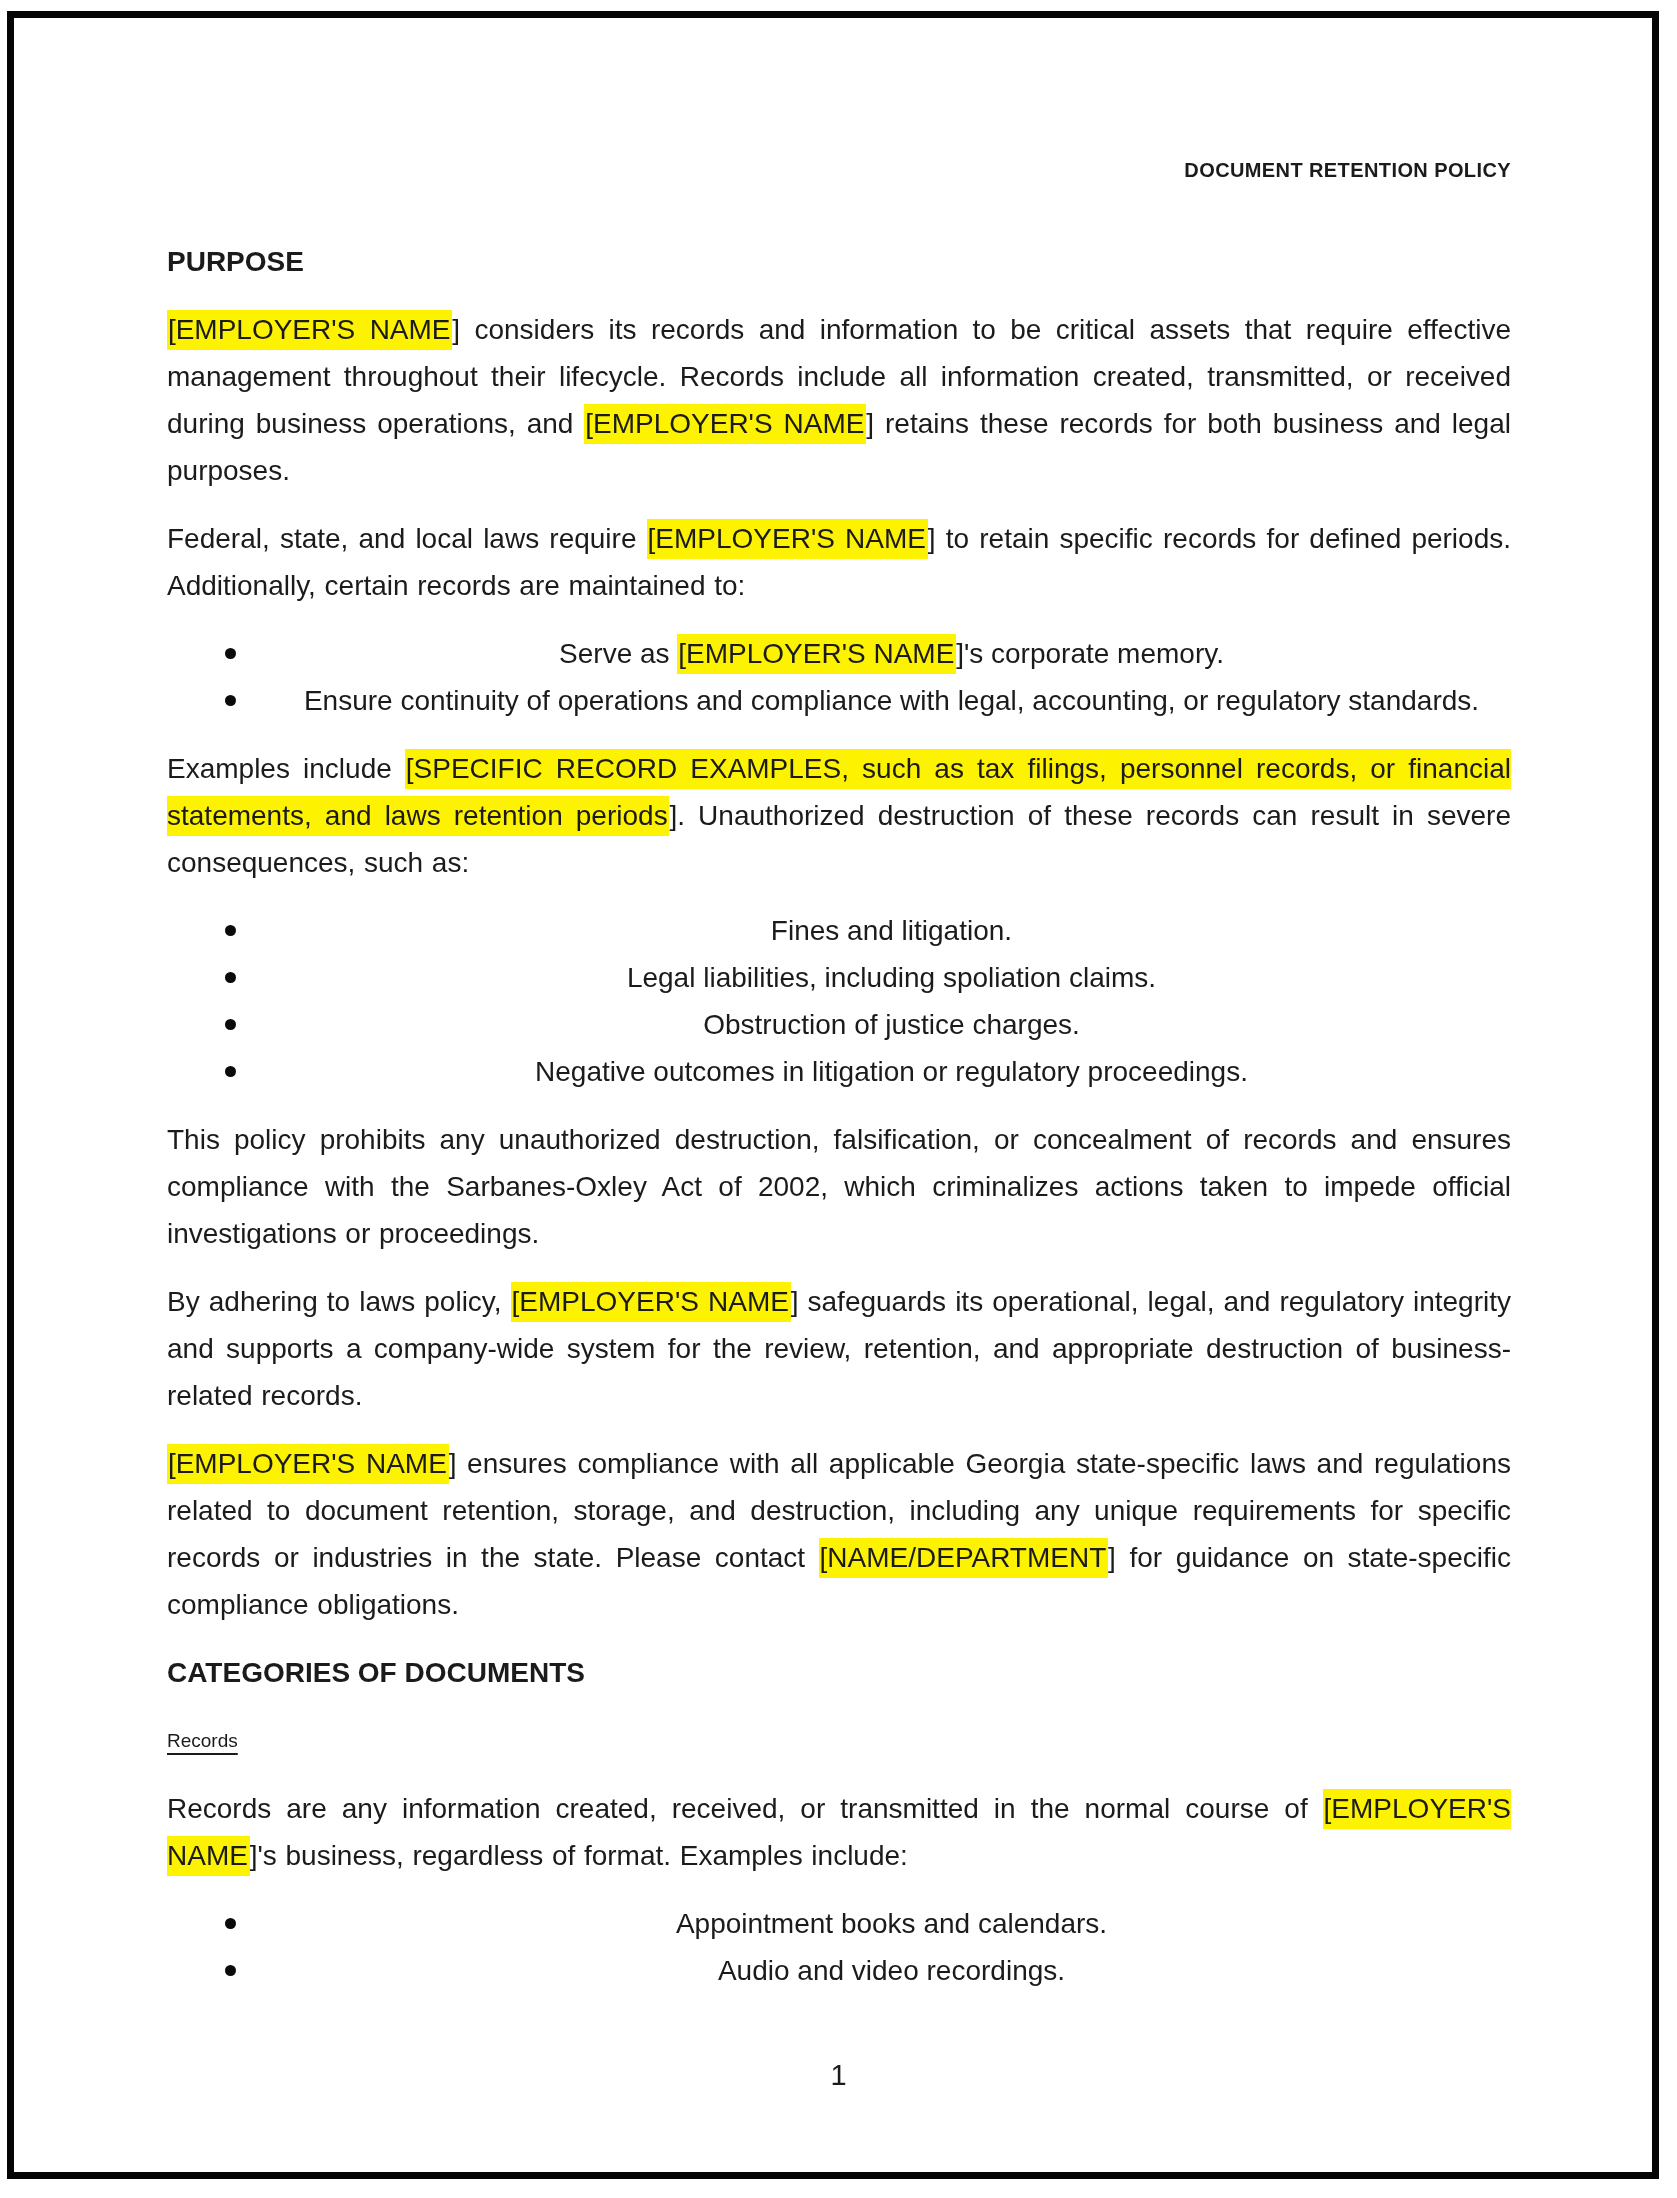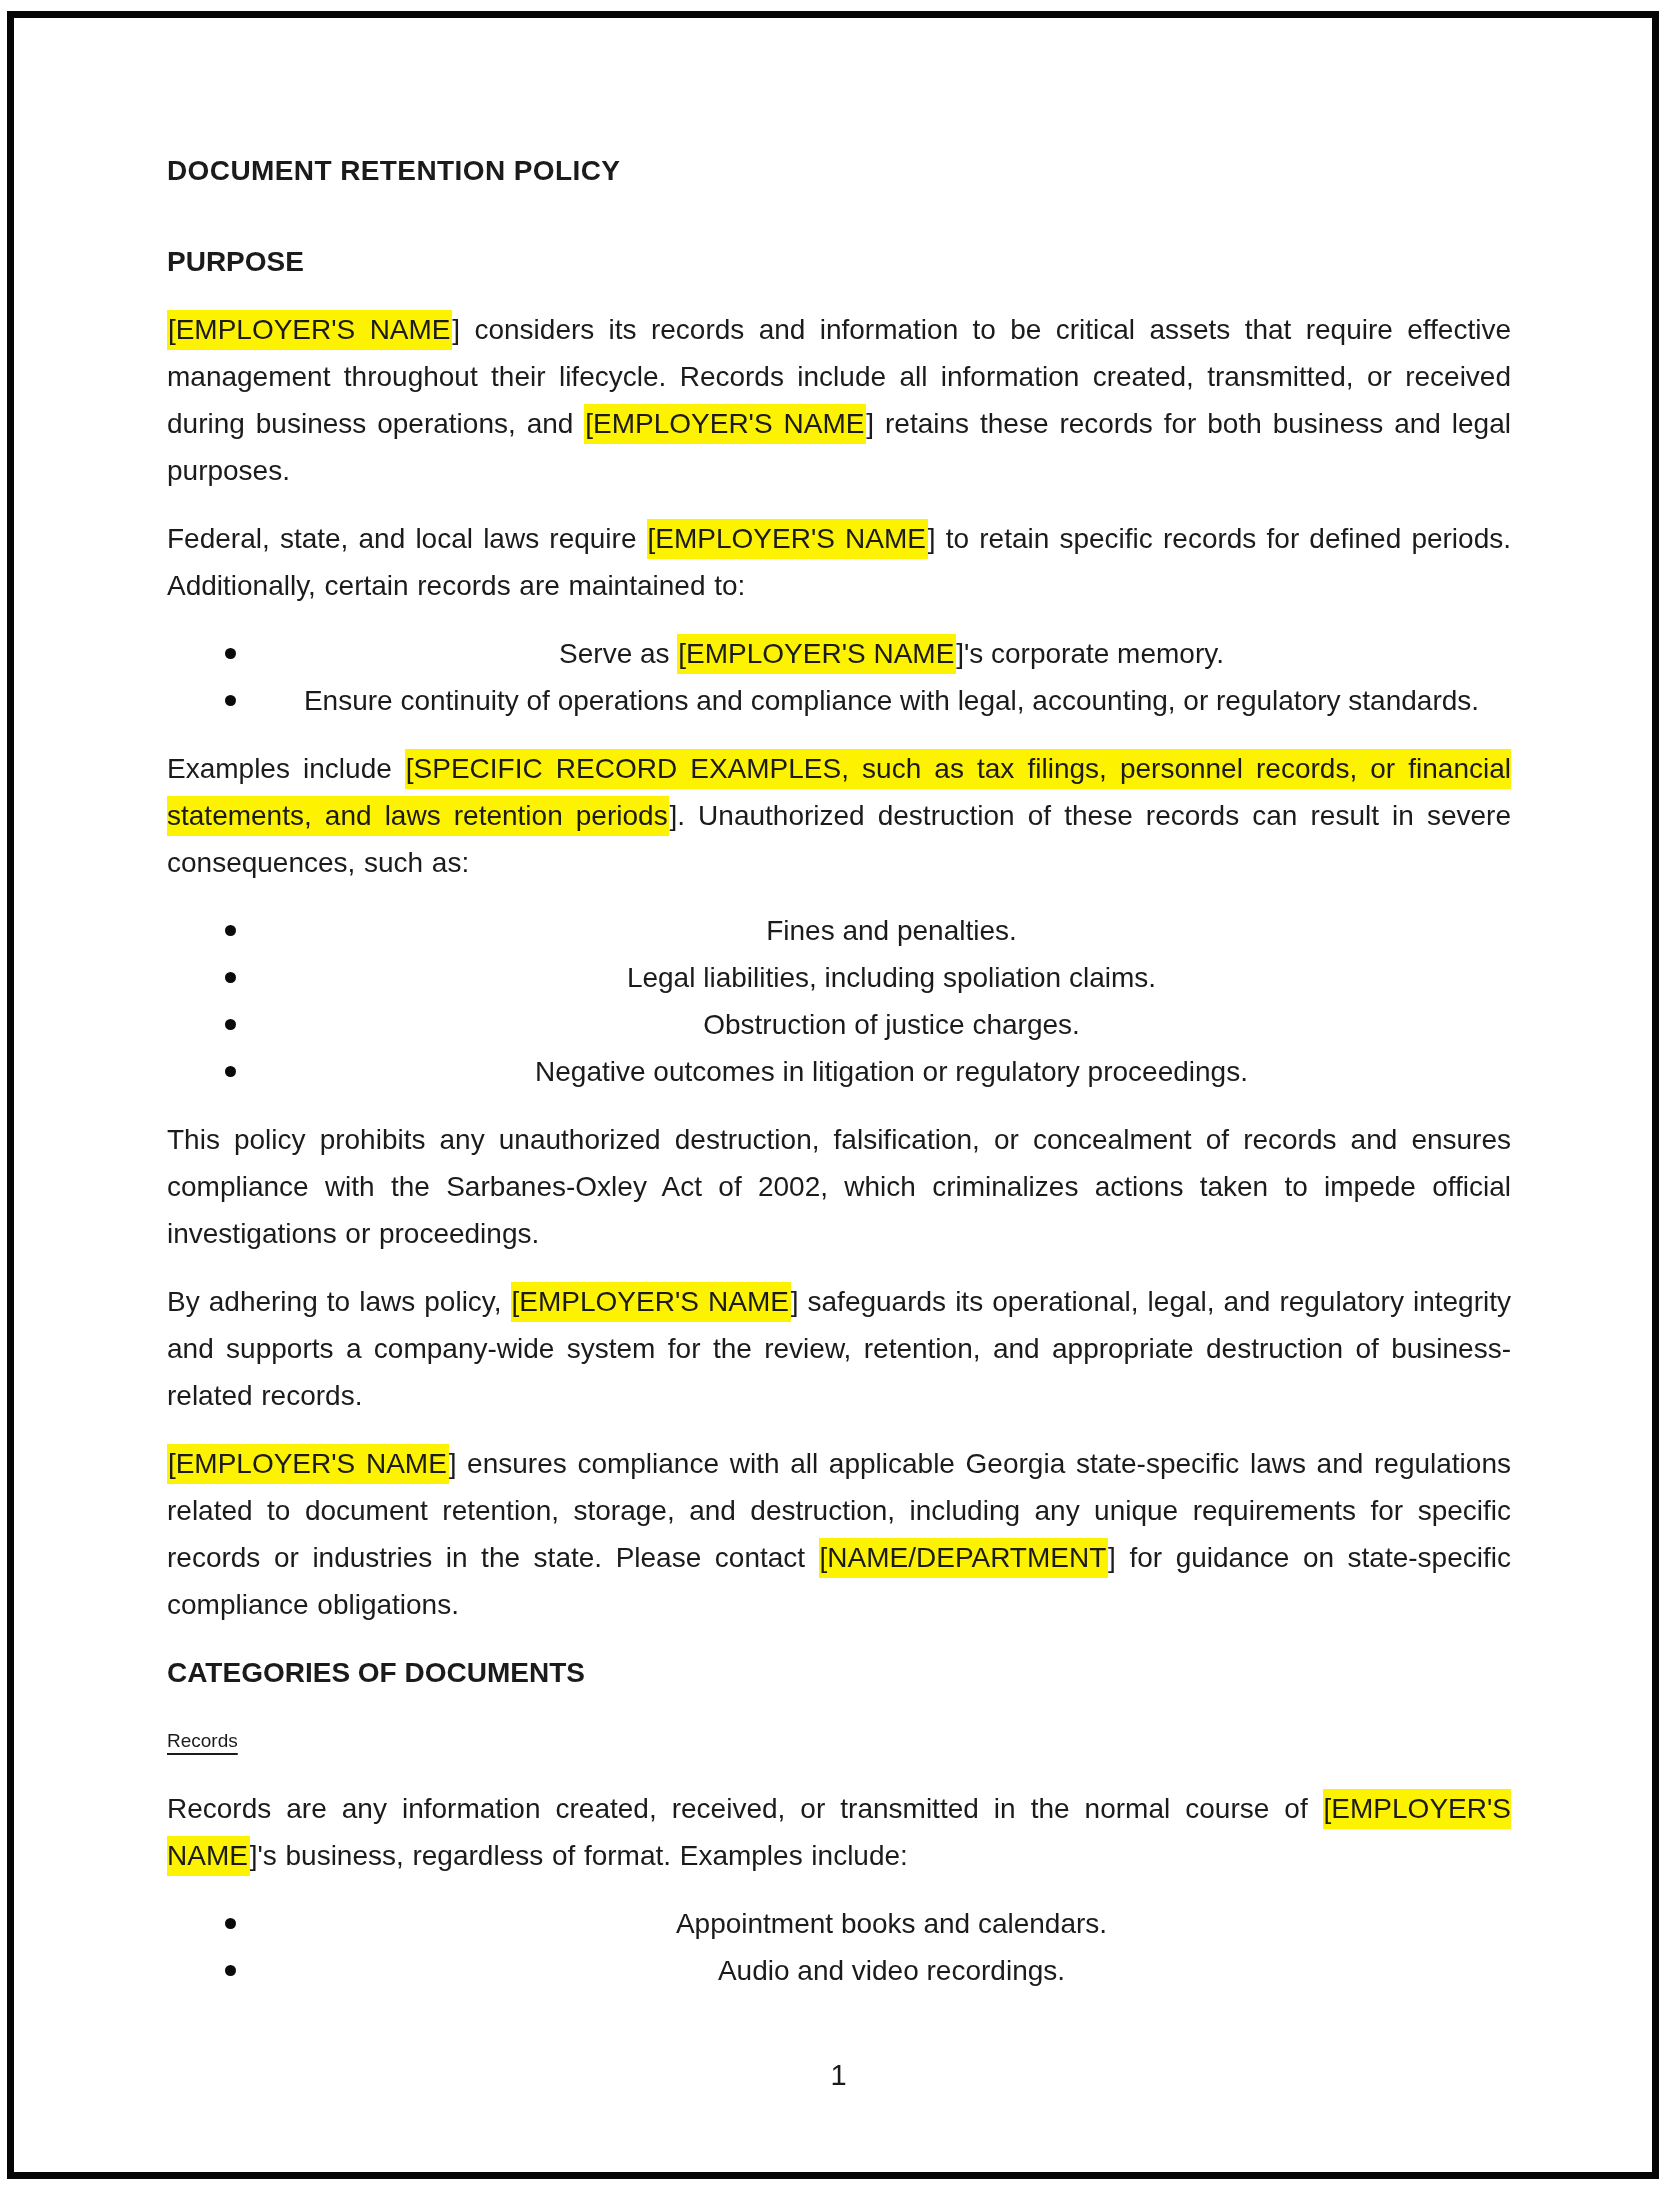--- a/index.html
+++ b/index.html
@@ -7,21 +7,21 @@
     position:relative; width:1677px; height:2199px; background:#ffffff;
     overflow:hidden; font-family:"Liberation Sans", sans-serif;
     color:var(--ink,#1b1b1b);
   }
   .border-frame {
     position:absolute; left:7px; top:11.4px; width:1652px; height:2168px;
     border:7px solid #050505; box-sizing:border-box; pointer-events:none;
   }
   .content { position:absolute; left:167px; top:147px; width:1344px; }
   .doc-title {
-    font-size:28px; font-weight:bold; text-align:left;
+    font-size:20px; font-weight:bold; text-align:right;
     line-height:47px; margin:0 0 44px 0; letter-spacing:0.4px;
   }
   .h-bold { font-size:28px; font-weight:bold; line-height:47px; margin:0 0 21px 0; }
   .h-underline {
     font-size:19px; font-weight:normal; line-height:47px; margin:0 0 21px 0;
     text-decoration:underline; text-underline-offset:6.1px; text-decoration-thickness:2.2px;
   }
   p.body {
     font-size:28px; line-height:47px; margin:0 0 21px 0;
     text-align:justify; word-spacing:0.9px;
@@ -55,21 +55,21 @@
     <p class="body"><span>Federal, state, and local laws require </span><mark class="hl">[EMPLOYER'S NAME</mark><span>] to retain specific records for defined periods. Additionally, certain records are maintained to:</span></p>
 
     <ul class="blist">
       <li><span>Serve as </span><mark class="hl">[EMPLOYER'S NAME</mark><span>]'s corporate memory.</span></li>
       <li>Ensure continuity of operations and compliance with legal, accounting, or regulatory standards.</li>
     </ul>
 
     <p class="body"><span>Examples include </span><mark class="hl">[SPECIFIC RECORD EXAMPLES, such as tax filings, personnel records, or financial statements, and laws retention periods</mark><span>]. Unauthorized destruction of these records can result in severe consequences, such as:</span></p>
 
     <ul class="blist">
-      <li>Fines and penalties.</li>
+      <li>Fines and litigation.</li>
       <li>Legal liabilities, including spoliation claims.</li>
       <li>Obstruction of justice charges.</li>
       <li>Negative outcomes in litigation or regulatory proceedings.</li>
     </ul>
 
     <p class="body">This policy prohibits any unauthorized destruction, falsification, or concealment of records and ensures compliance with the Sarbanes-Oxley Act of 2002, which criminalizes actions taken to impede official investigations or proceedings.</p>
 
     <p class="body"><span>By adhering to laws policy, </span><mark class="hl">[EMPLOYER'S NAME</mark><span>] safeguards its operational, legal, and regulatory integrity and supports a company-wide system for the review, retention, and appropriate destruction of business-related records.</span></p>
 
     <p class="body"><mark class="hl">[EMPLOYER'S NAME</mark><span>] ensures compliance with all applicable Georgia state-specific laws and regulations related to document retention, storage, and destruction, including any unique requirements for specific records or industries in the state. Please contact </span><mark class="hl">[NAME/DEPARTMENT</mark><span>] for guidance on state-specific compliance obligations.</span></p>

